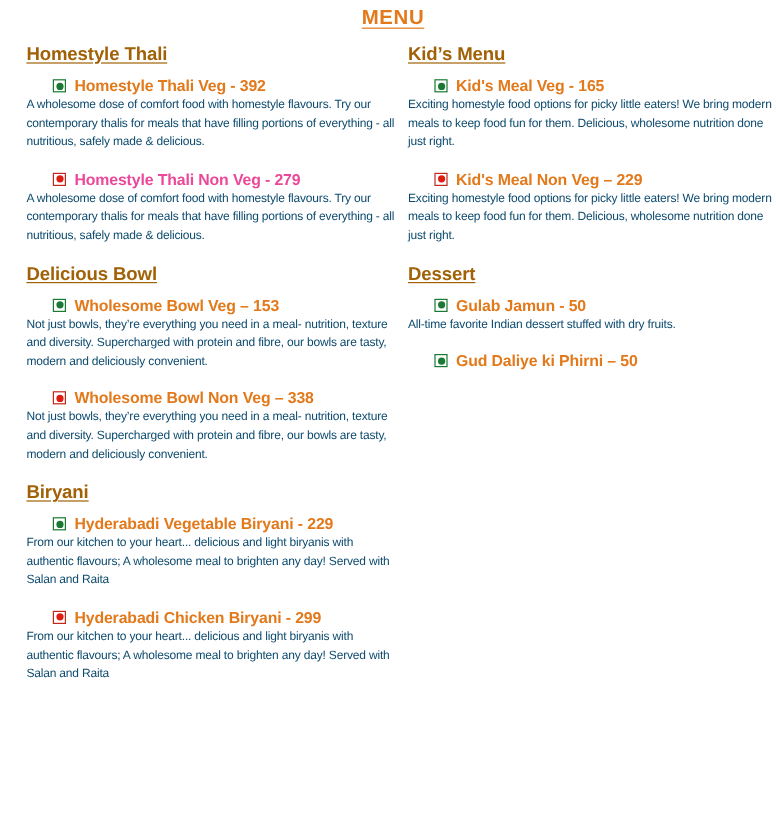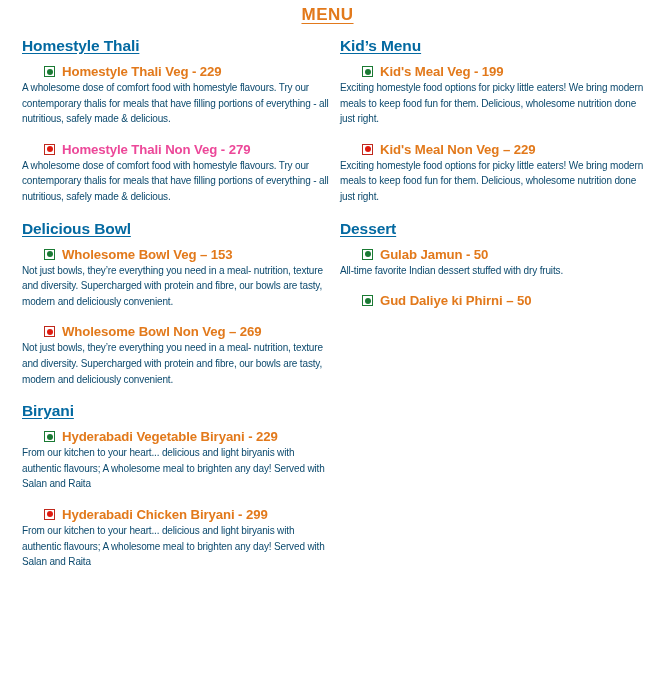--- a/index.html
+++ b/index.html
@@ -49,21 +49,21 @@
     width: 317px;
     padding-left: 10px;
     box-sizing: border-box;
   }
 
   
   .section {
     margin-bottom: 2px;
   }
   .section-heading {
-    color: #0369a1;
+    color: #a16207;
     font-size: 15.5px;
     font-weight: bold;
     text-decoration: underline;
     text-underline-offset: 2px;
     margin: 0 0 9px 0;
     letter-spacing: -0.1px;
   }
   .section + .section {
     margin-top: 10px;
   }
@@ -129,21 +129,21 @@
 
   <div class="columns">
     <div class="col-left">
         <div class="section">
           <div class="section-heading">Homestyle Thali</div>
           <div class="item">
             <div class="item-title-row">
               <span class="diet-icon">
                 <span class="dot"></span>
               </span>
-              <span class="item-title">Homestyle Thali Veg - 229</span>
+              <span class="item-title">Homestyle Thali Veg - 392</span>
             </div>
             <p class="item-desc">A wholesome dose of comfort food with homestyle flavours. Try our contemporary thalis for meals that have filling portions of everything - all  nutritious, safely made &amp; delicious.</p>
           </div>
           <div class="item">
             <div class="item-title-row">
               <span class="diet-icon nonveg">
                 <span class="dot"></span>
               </span>
               <span class="item-title red">Homestyle Thali Non Veg - 279</span>
             </div>
@@ -159,21 +159,21 @@
               </span>
               <span class="item-title">Wholesome Bowl Veg – 153</span>
             </div>
             <p class="item-desc">Not just bowls, they’re everything you need in a meal- nutrition, texture and diversity. Supercharged with protein and fibre, our bowls are tasty, modern and deliciously convenient.</p>
           </div>
           <div class="item">
             <div class="item-title-row">
               <span class="diet-icon nonveg">
                 <span class="dot"></span>
               </span>
-              <span class="item-title">Wholesome Bowl Non Veg – 269</span>
+              <span class="item-title">Wholesome Bowl Non Veg – 338</span>
             </div>
             <p class="item-desc">Not just bowls, they’re everything you need in a meal- nutrition, texture and diversity. Supercharged with protein and fibre, our bowls are tasty, modern and deliciously convenient.</p>
           </div>
         </div>
         <div class="section">
           <div class="section-heading">Biryani</div>
           <div class="item">
             <div class="item-title-row">
               <span class="diet-icon">
                 <span class="dot"></span>
@@ -194,21 +194,21 @@
         </div>
       </div>
     <div class="col-right">
         <div class="section">
           <div class="section-heading">Kid’s Menu</div>
           <div class="item">
             <div class="item-title-row">
               <span class="diet-icon">
                 <span class="dot"></span>
               </span>
-              <span class="item-title">Kid's Meal Veg - 199</span>
+              <span class="item-title">Kid's Meal Veg - 165</span>
             </div>
             <p class="item-desc">Exciting homestyle food options for picky little eaters! We bring modern meals to keep food fun for them. Delicious, wholesome nutrition done just right.</p>
           </div>
           <div class="item">
             <div class="item-title-row">
               <span class="diet-icon nonveg">
                 <span class="dot"></span>
               </span>
               <span class="item-title">Kid's Meal Non Veg – 229</span>
             </div>

